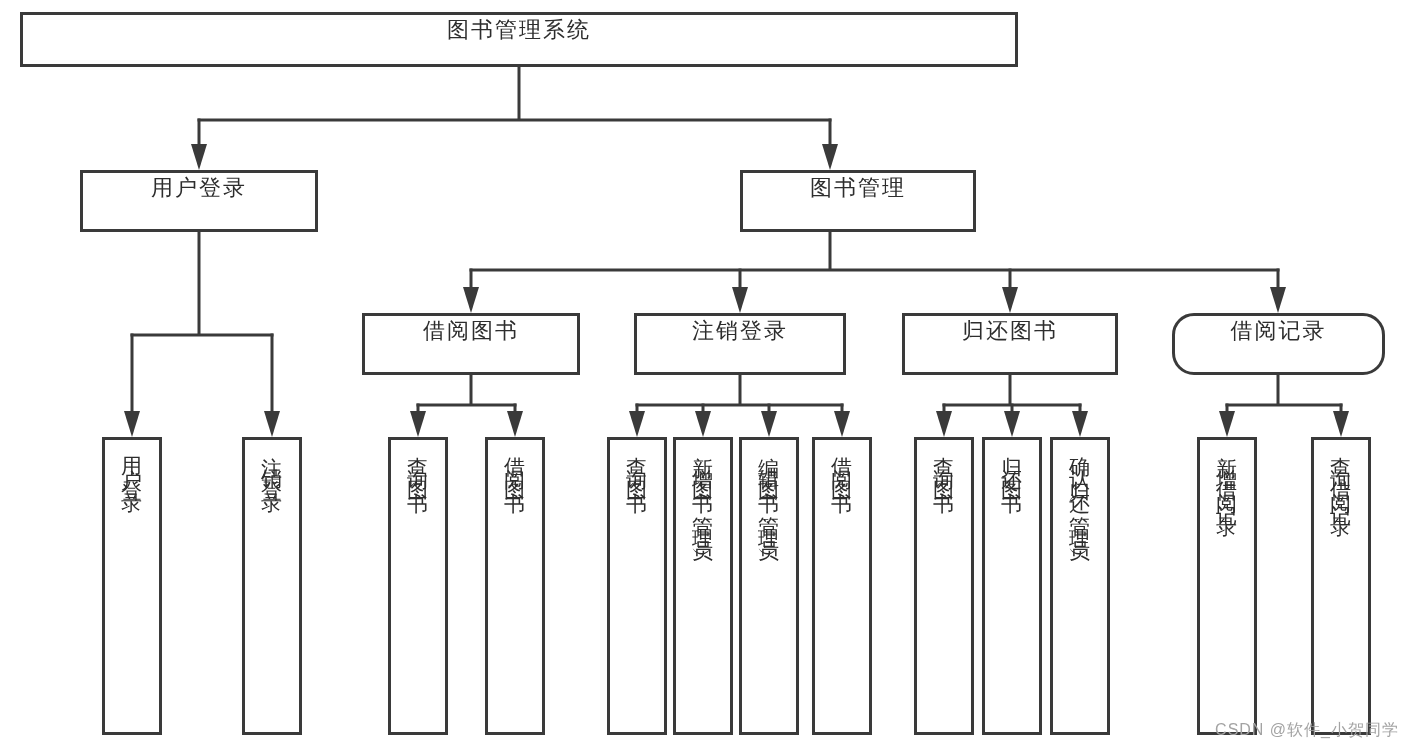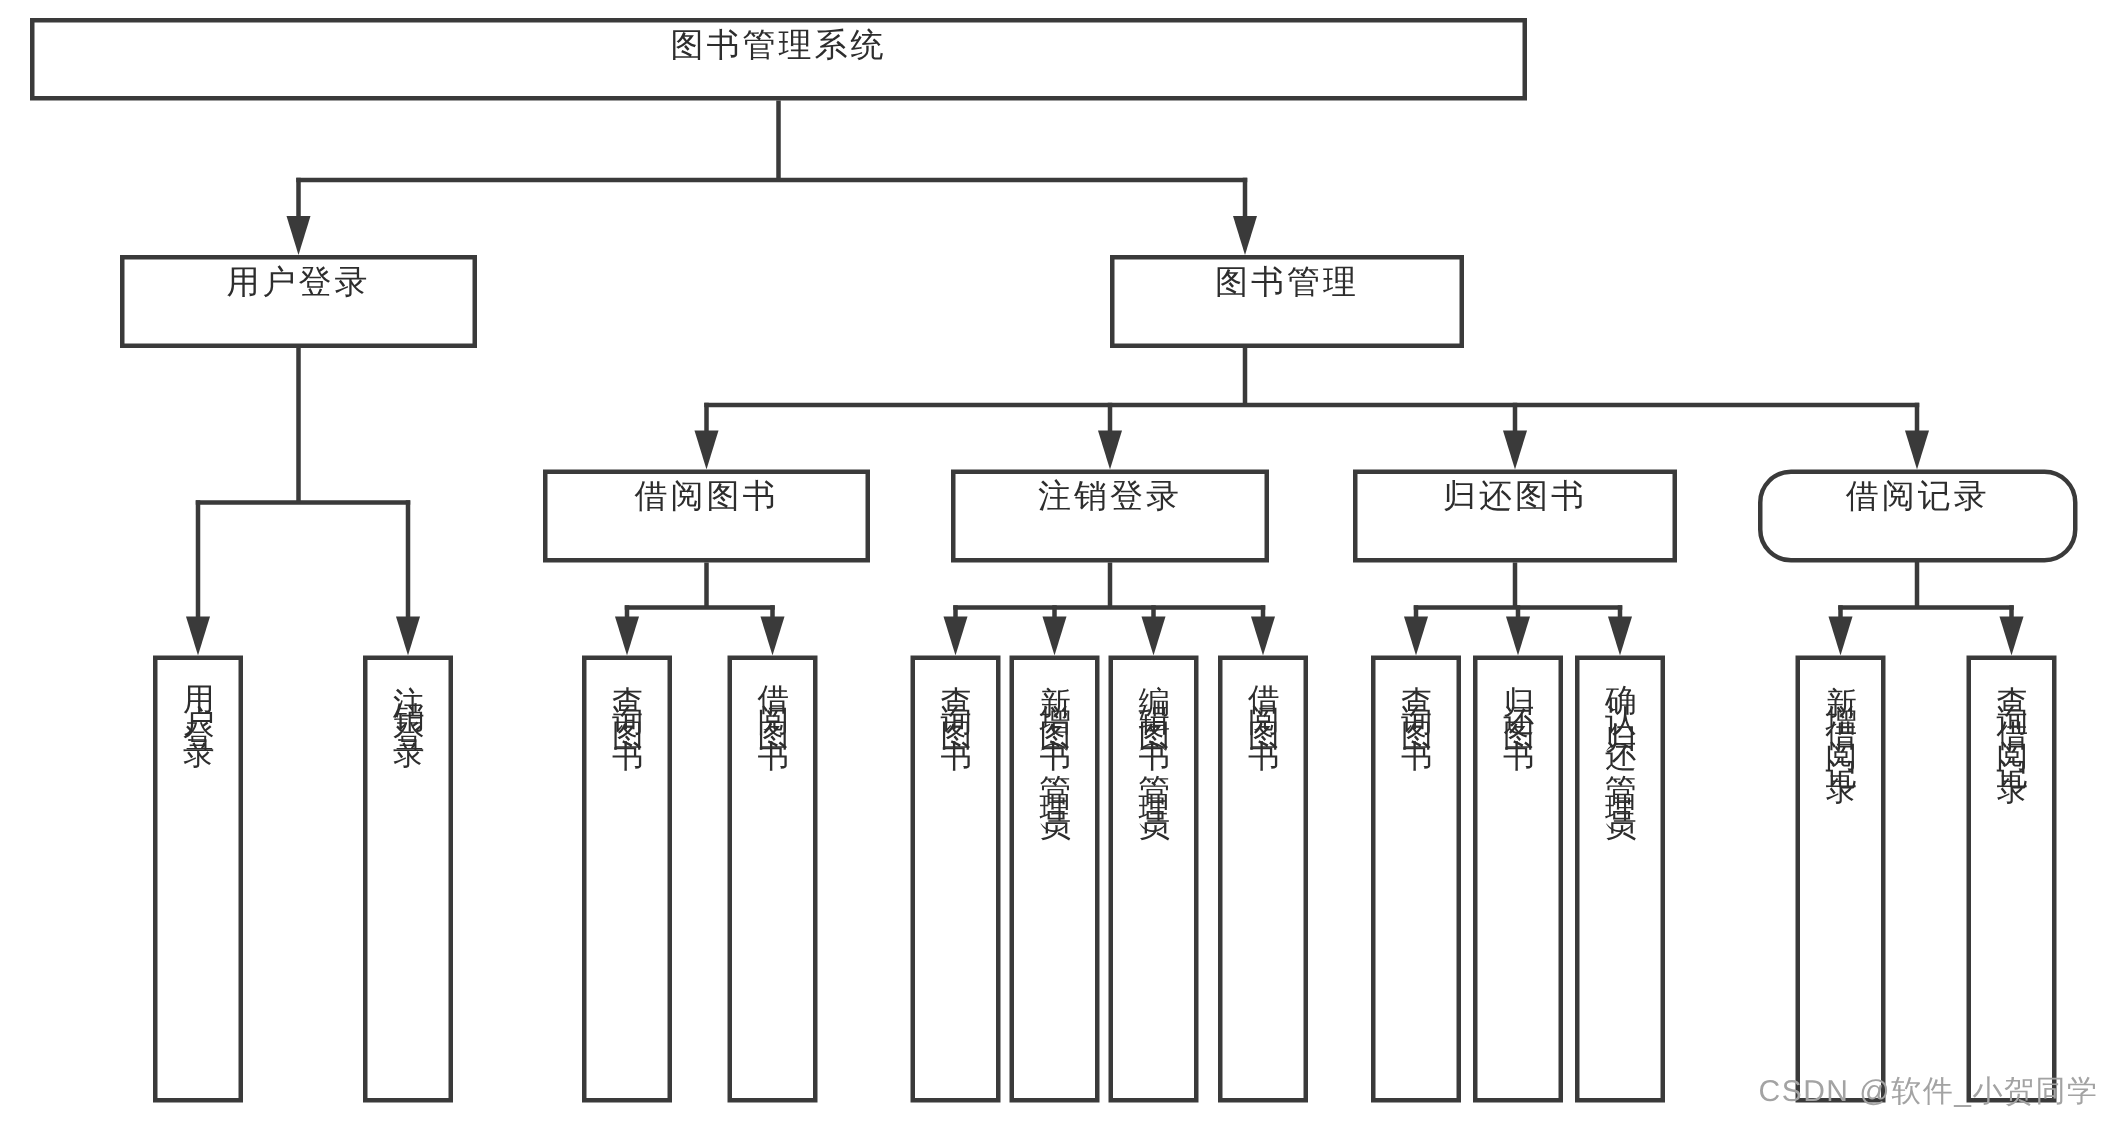--- a/index.html
+++ b/index.html
@@ -49,21 +49,21 @@
   .l3  { left: 388px; }  .l4  { left: 485px; }
   .l5  { left: 607px; }  .l6  { left: 673px; }
   .l7  { left: 739px; }  .l8  { left: 812px; }
   .l9  { left: 914px; }  .l10 { left: 982px; }
   .l11 { left: 1050px; } .l12 { left: 1197px; }
   .l13 { left: 1311px; }
   .watermark {
     position: absolute;
     right: 6px;
     bottom: 6px;
-    font-size: 20px;
+    font-size: 16px;
     color: #a3a3a3;
     letter-spacing: 1px;
     white-space: nowrap;
   }
 </style>
 </head>
 <body>
 
 <div class="canvas">
 

